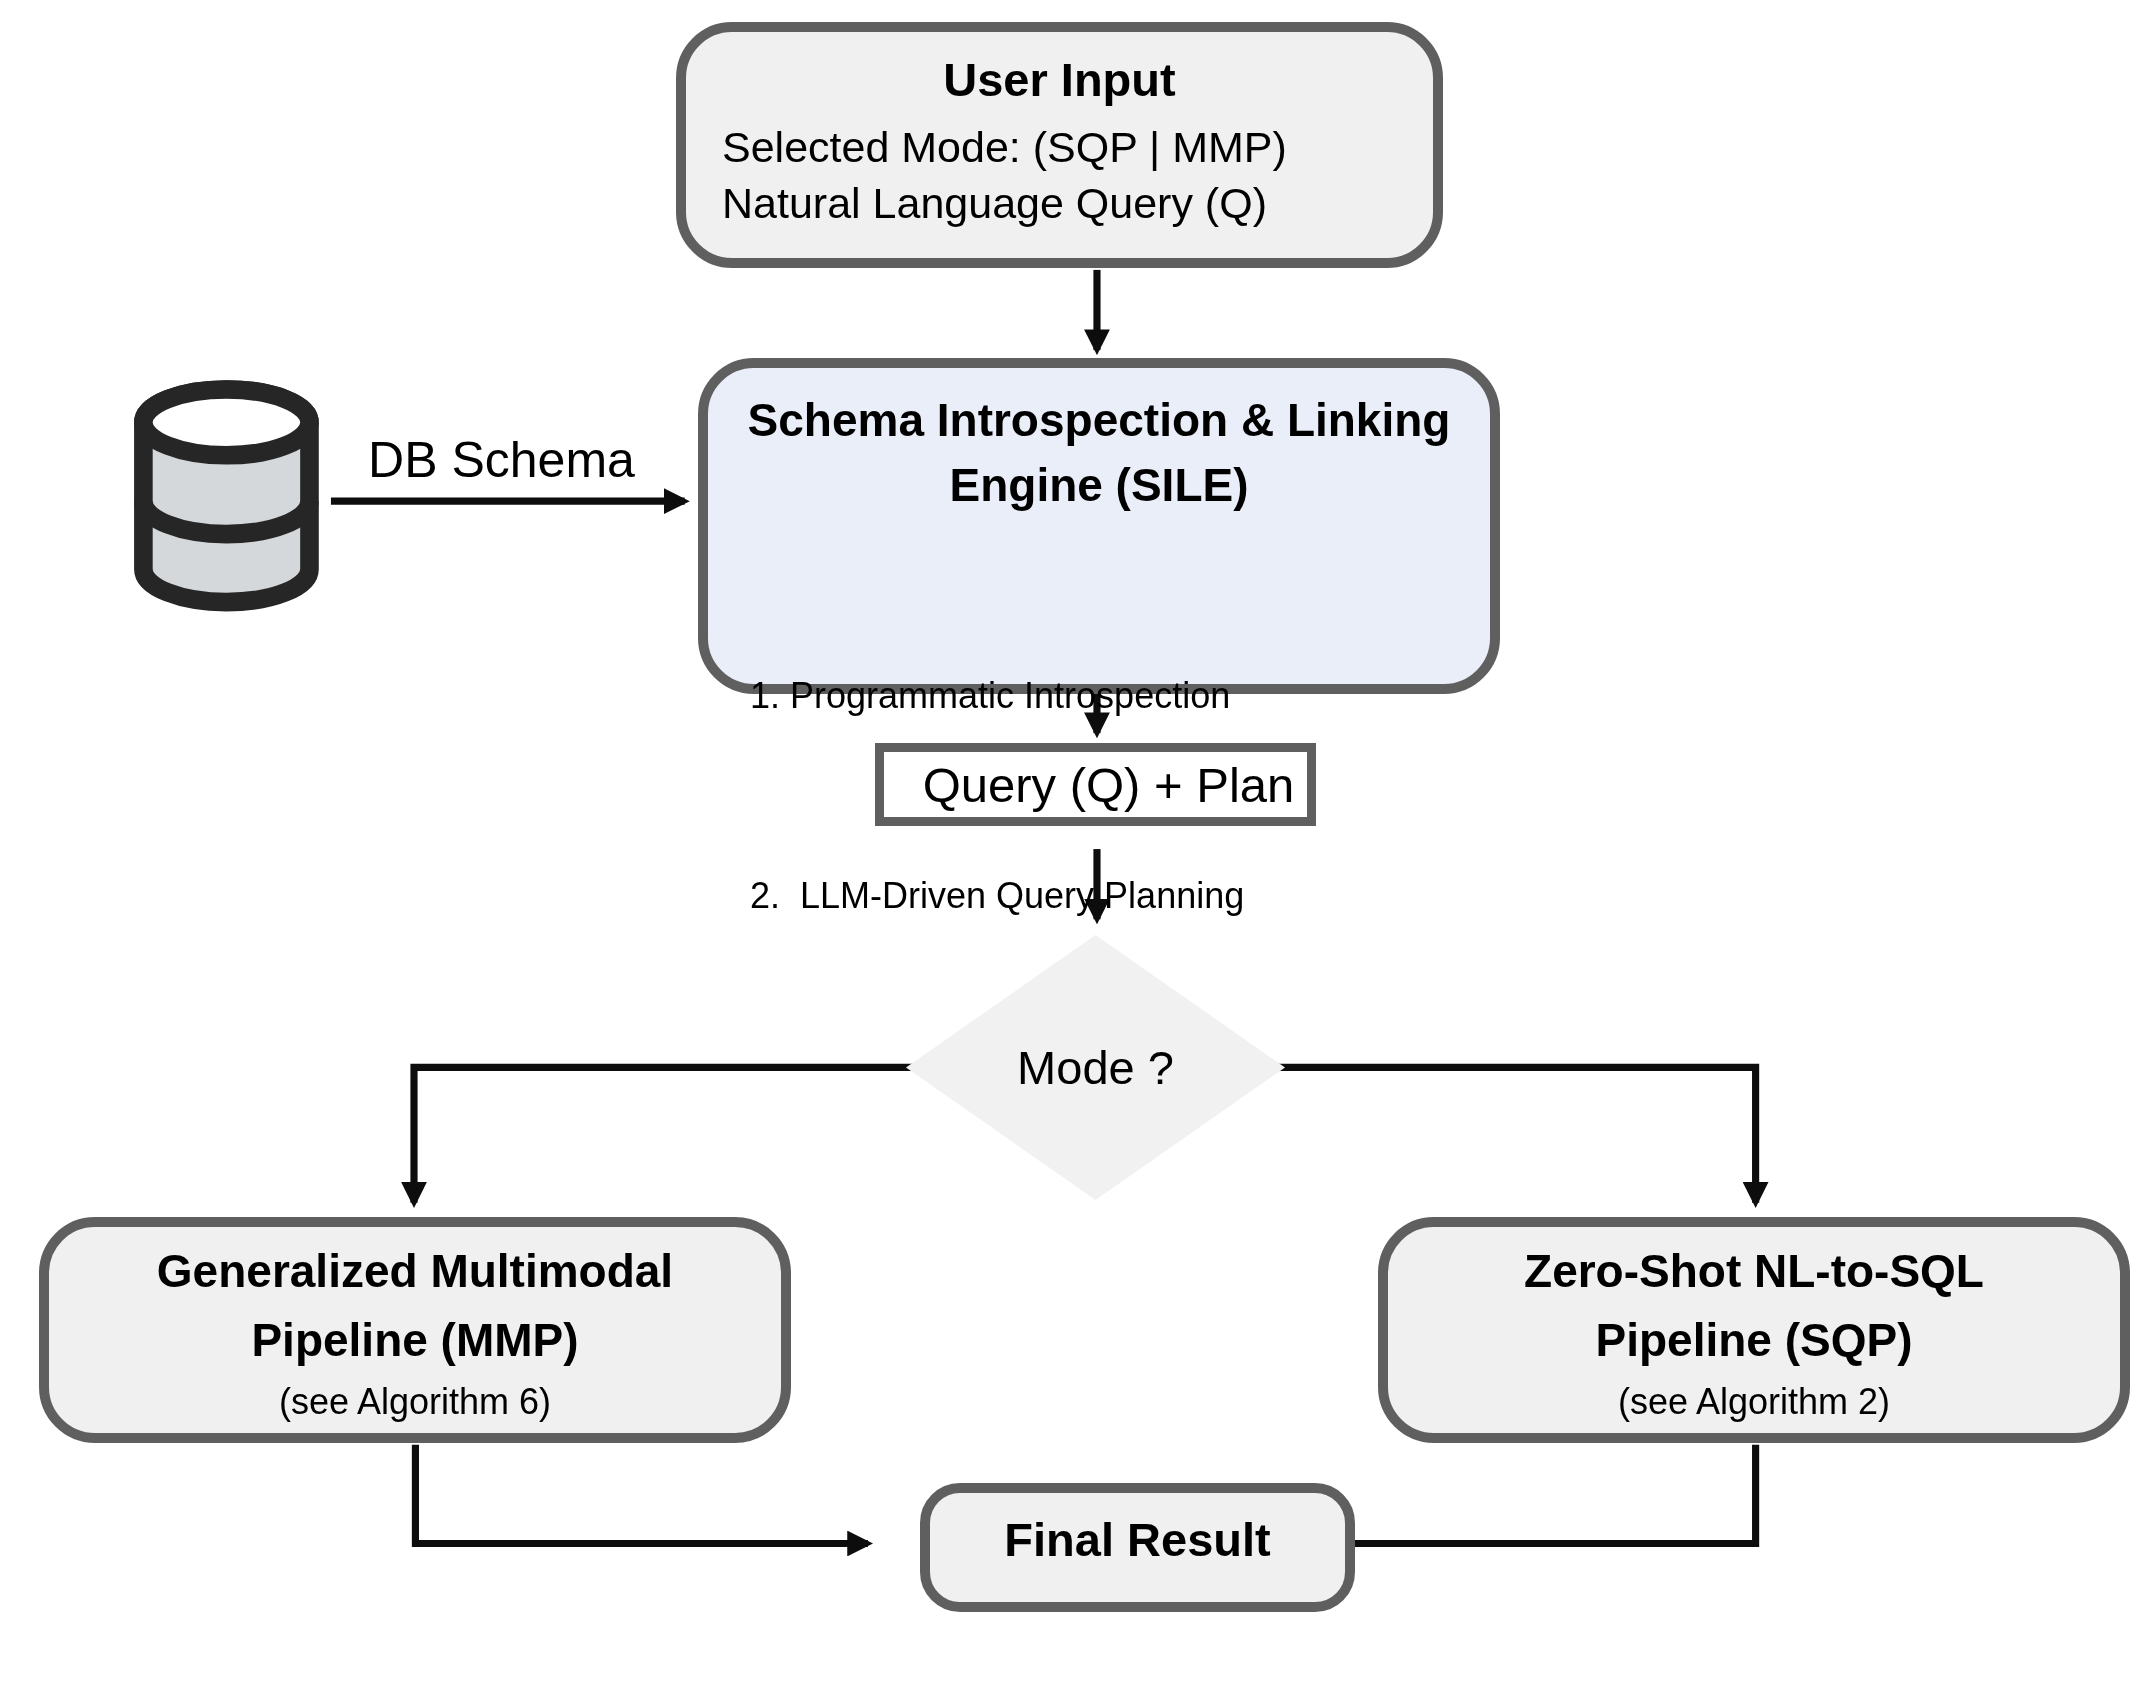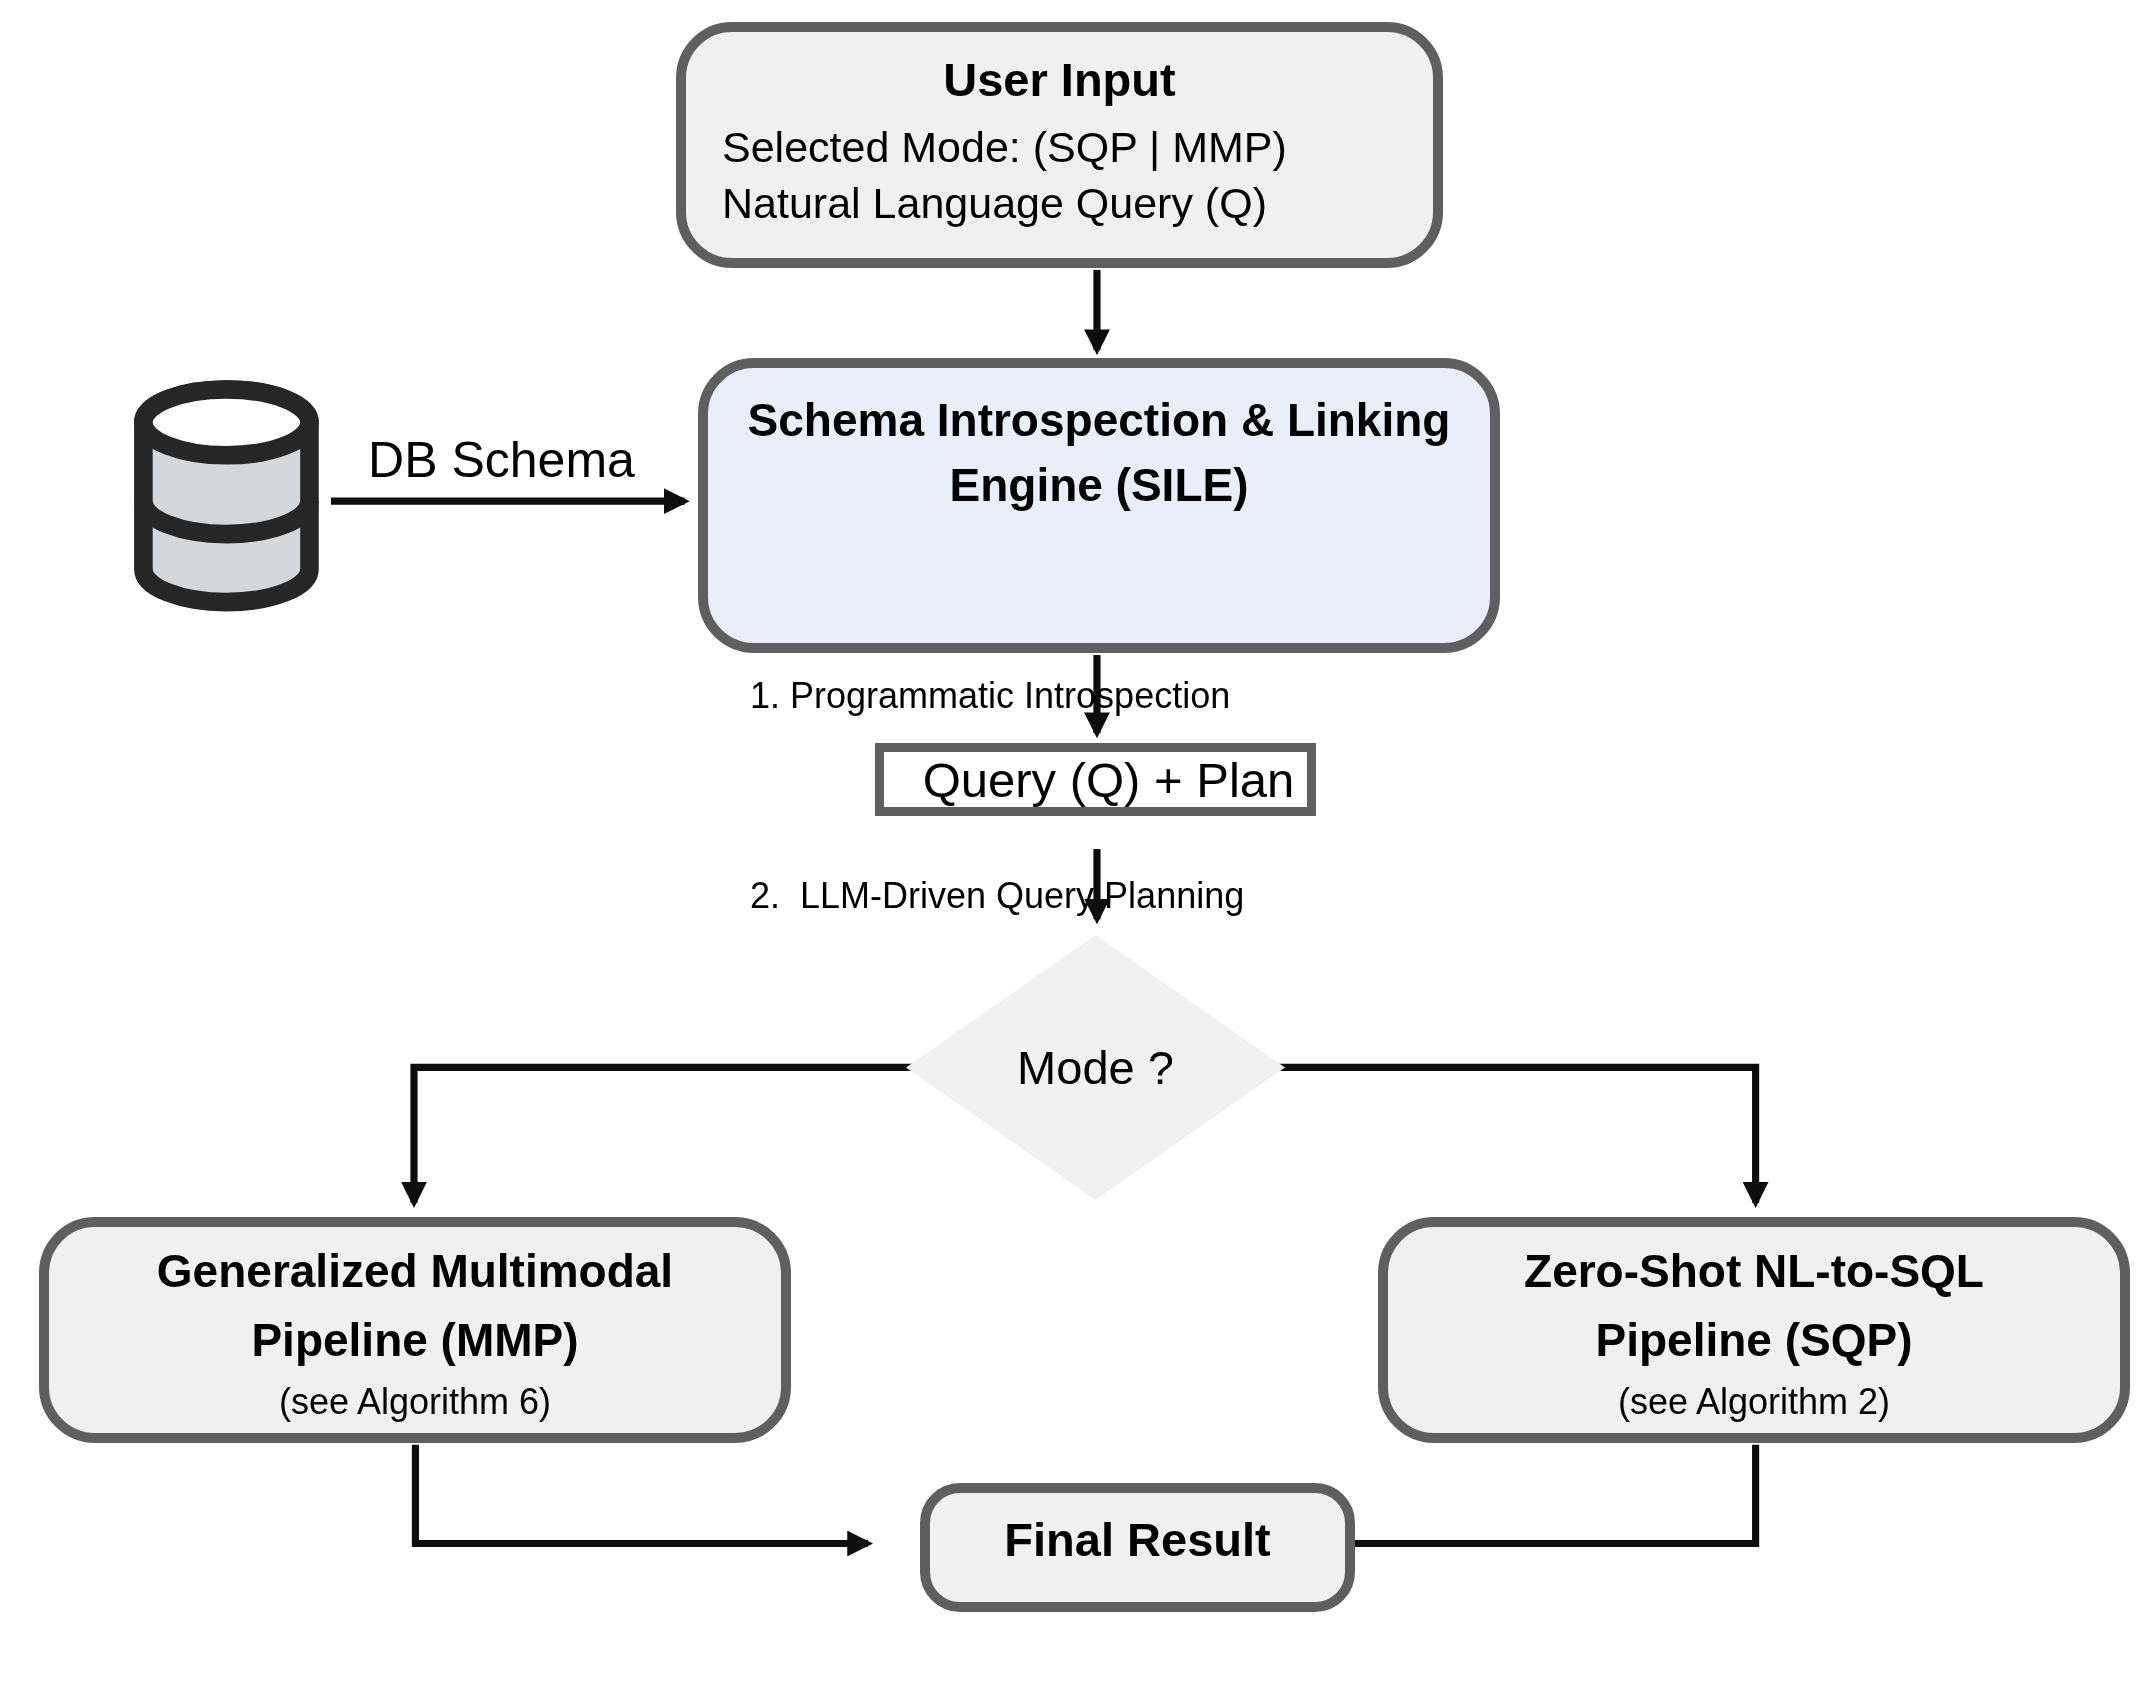--- a/index.html
+++ b/index.html
@@ -43,21 +43,21 @@
   .user-body {
     align-self: flex-start;
     text-align: left;
     padding-left: 36px;
     margin-top: 11.5px;
     font-size: 43px;
     line-height: 1.32;
   }
   
   .sile-box {
-    left: 698px; top: 358px; width: 802px; height: 295px;
+    left: 698px; top: 358px; width: 802px; height: 336px;
     background: var(--sile_fill, #e9eef8);
     justify-content: flex-start;
     padding-top: 20px;
   }
   .sile-box .node-title { font-size: 46px; font-weight: bold; line-height: 1.42; }
   .sile-items {
     align-self: flex-start;
     text-align: left;
     padding-left: 42px;
     margin-top: 11.5px;
@@ -67,21 +67,21 @@
   }
   
   .db-label {
     position: absolute;
     left: 301px; top: 431px; width: 401px;
     text-align: center;
     font-size: 50px; font-weight: normal;
   }
   
   .query-box {
-    left: 875px; top: 743px; width: 441px; height: 73px;
+    left: 875px; top: 743px; width: 441px; height: 83px;
     background: var(--query_fill, #ffffff);
     border: 9.3px solid var(--node_border, #5f5f5f);
     font-size: 49px;
     padding-left: 26px;
   }
   
   .diamond {
     left: 906px; top: 935px; width: 379px; height: 265px;
     background: var(--diamond_fill, #f1f1f1);
     clip-path: polygon(50% 0, 100% 50%, 50% 100%, 0 50%);

